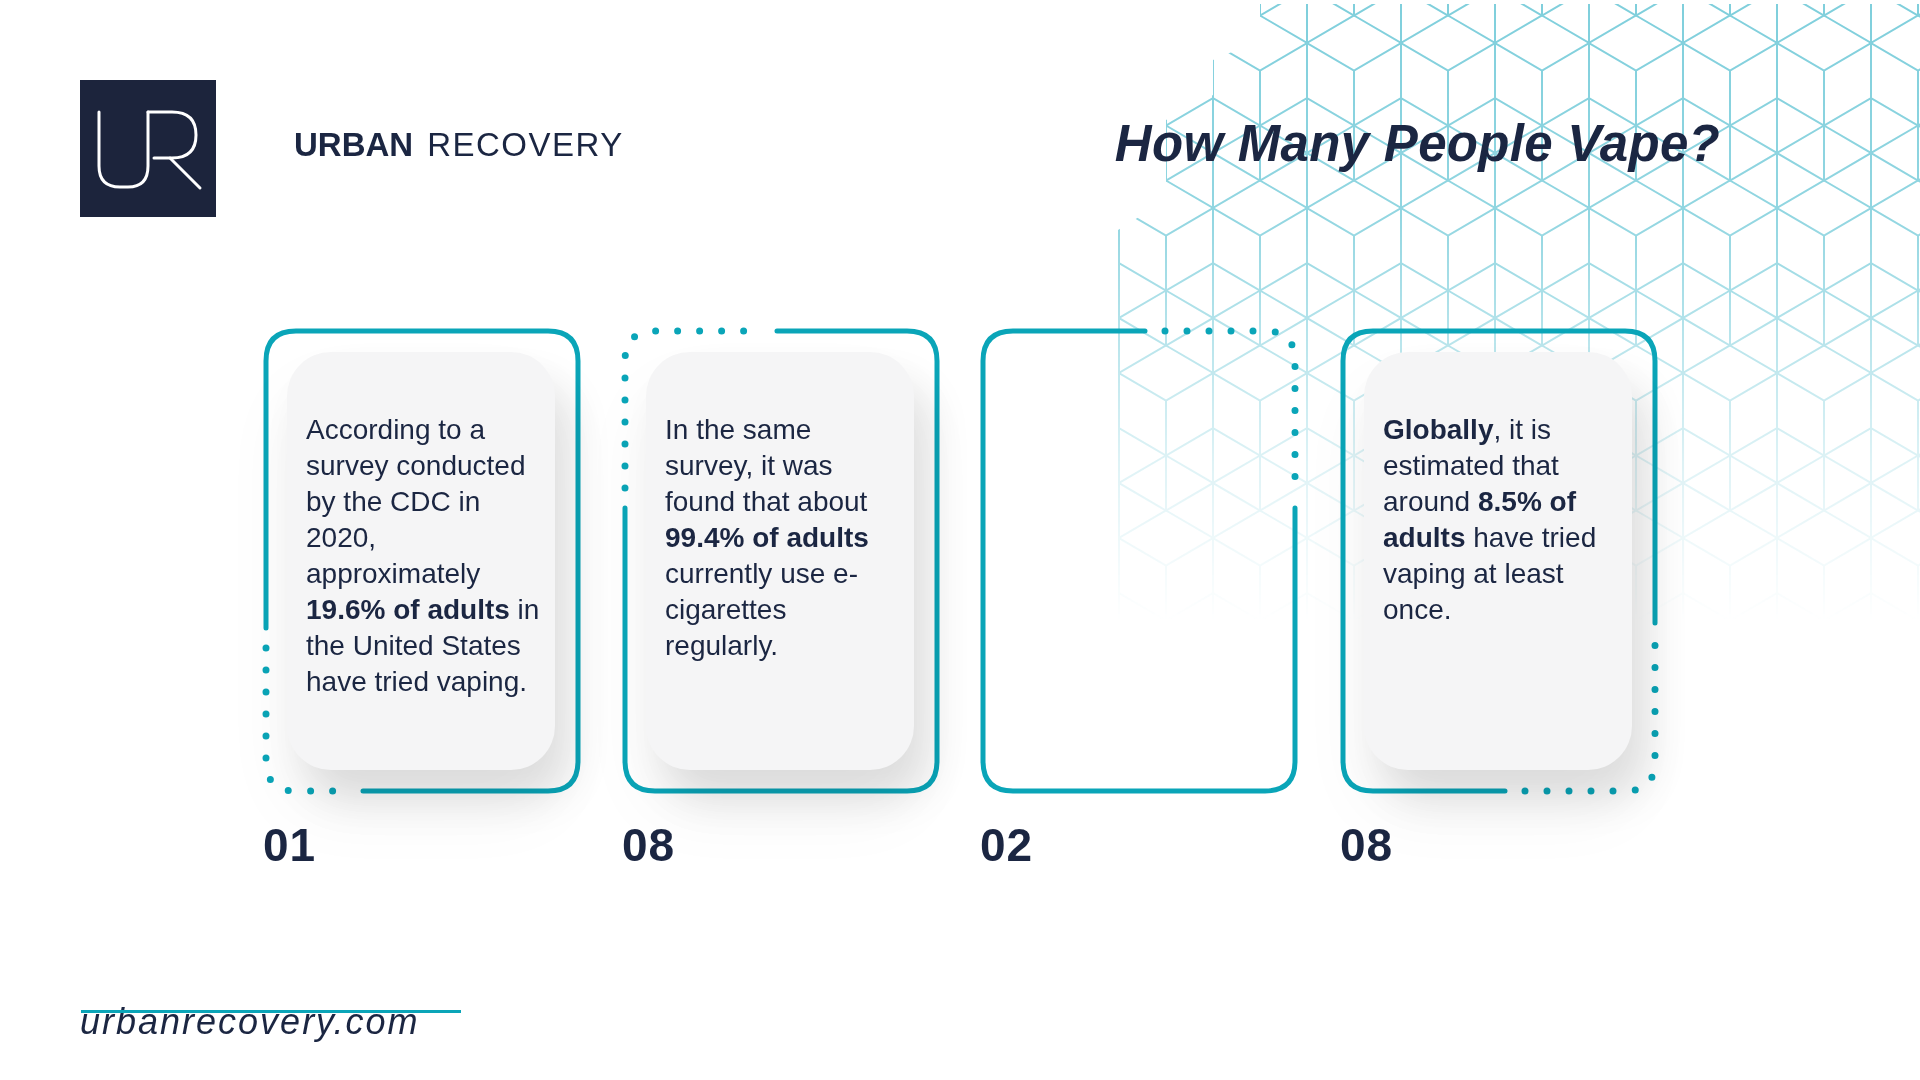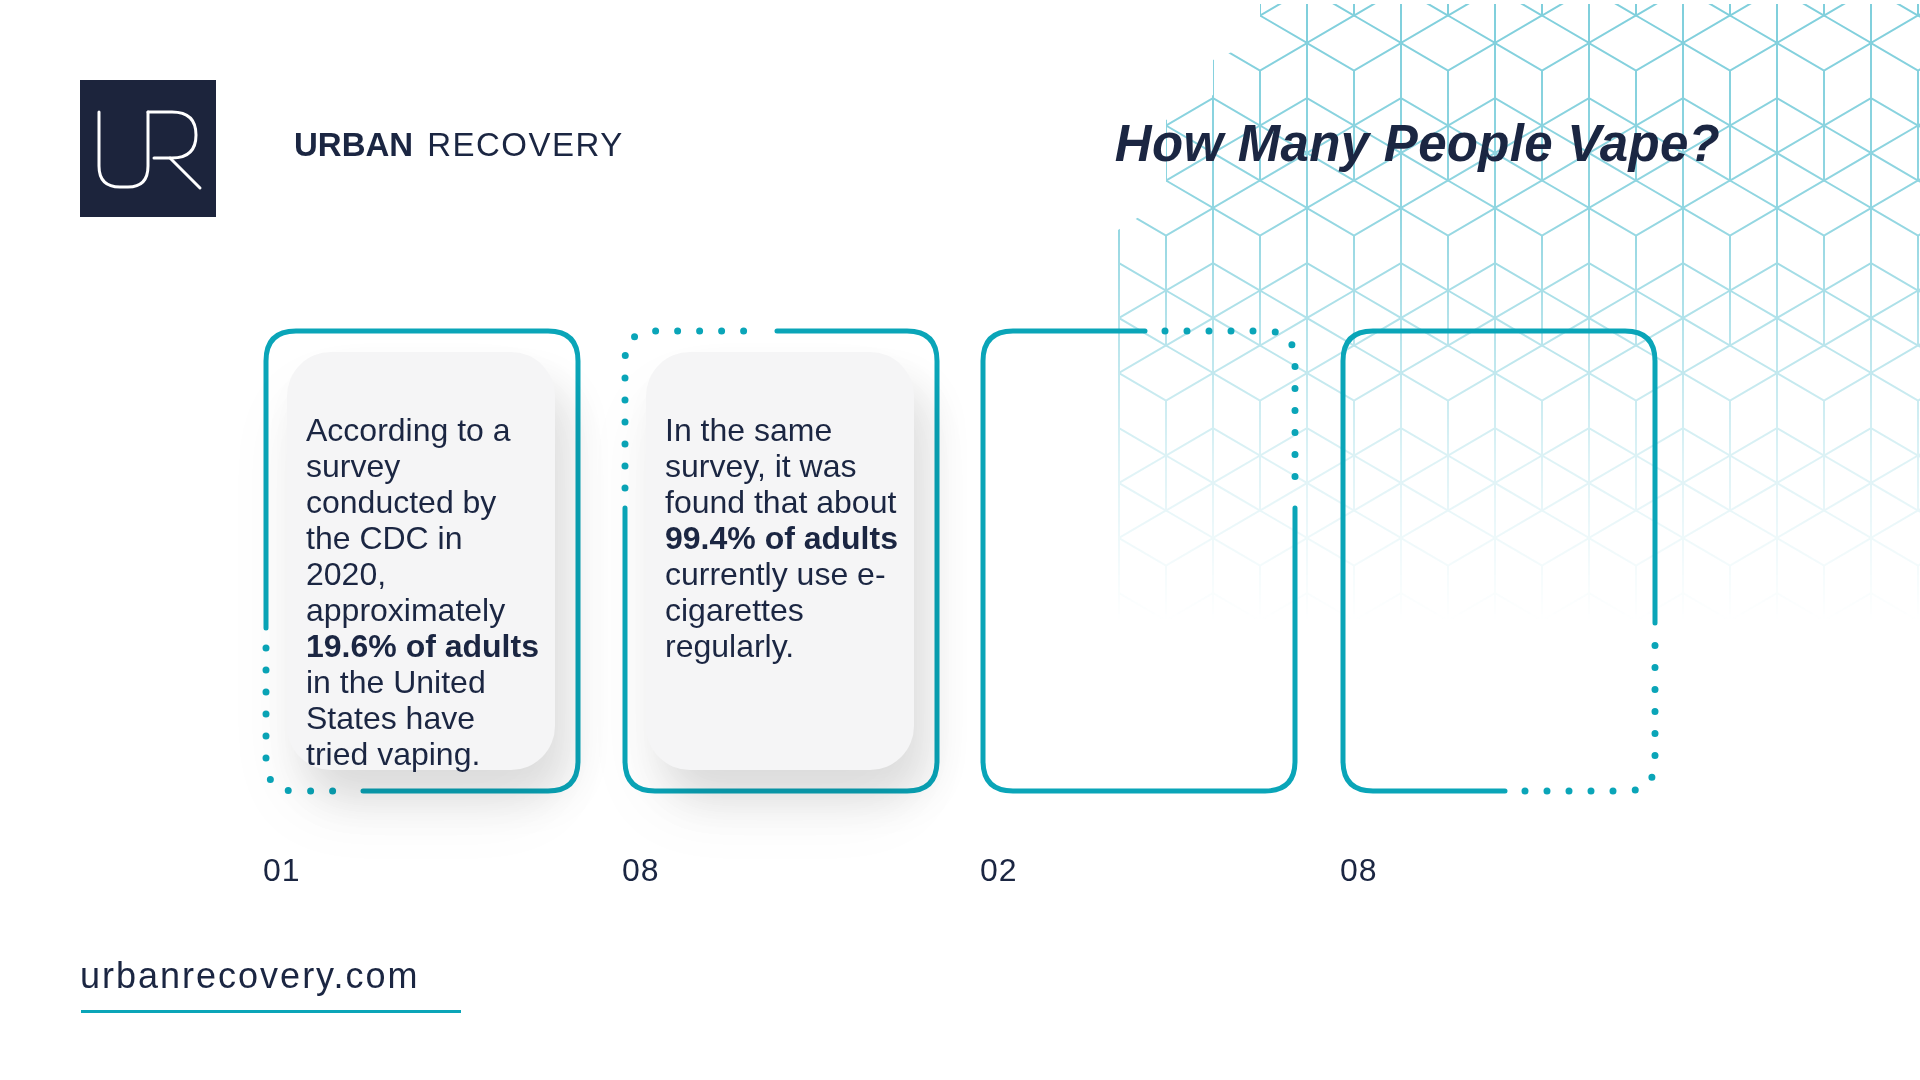--- a/index.html
+++ b/index.html
@@ -36,31 +36,31 @@
 
     .card {
       position: absolute; top: 328px; width: 318px; height: 466px;
     }
     .card .frame { position: absolute; left: 0; top: 0; width: 318px; height: 466px; overflow: visible; }
     .card .inner {
       position: absolute; left: 24px; top: 24px; width: 268px; height: 418px;
       background: #f5f5f6; border-radius: 44px;
       box-shadow: 18px 30px 40px rgba(0,0,0,0.10), 0 40px 70px rgba(0,0,0,0.05);
       box-sizing: border-box; padding: 60px 14px 0 19px;
-      font-size: 32px; line-height: 36px; color: #1b2642;
+      font-size: 28px; line-height: 36px; color: #1b2642;
     }
     .card .inner b { font-weight: 700; }
     .card .num {
-      position: absolute; left: 0; top: 494px; font-size: 32px; font-weight: 400;
-      line-height: 1; color: #1b2642; letter-spacing: 1px; margin-top: 32px;
+      position: absolute; left: 0; top: 494px; font-size: 46px; font-weight: 700;
+      line-height: 1; color: #1b2642; letter-spacing: 1px;
     }
 
     .footer-link {
-      position: absolute; left: 80px; top: 958px; font-size: 36px; line-height: 1;
-      color: #1b2642; letter-spacing: 2px; white-space: nowrap; text-decoration: none;
+      position: absolute; left: 80px; top: 1004px; font-size: 36px; line-height: 1;
+      color: #1b2642; letter-spacing: 2px; white-space: nowrap; text-decoration: none; font-style: italic;
     }
     .footer-underline {
       position: absolute; left: 81px; top: 1010px; width: 380px; height: 3px; background: #0aa5b8;
     }
   </style>
 </head>
 <body>
 
 <div class="hex-bg">
   <svg xmlns="http://www.w3.org/2000/svg" viewBox="0 0 820 620" preserveAspectRatio="none">
@@ -135,17 +135,18 @@
   <div class="num">02</div>
 </div>
 
 <div class="card" style="left:1340px">
   <svg class="frame" viewBox="0 0 318 466">
     <g fill="none" stroke="#0aa5b8" stroke-width="5" stroke-linecap="round">
       <path d="M165 463 L33 463 Q3 463 3 433 L3 33 Q3 3 33 3 L285 3 Q315 3 315 33 L315 295"></path>
       <path d="M185 463 L285 463 Q315 463 315 433 L315 315" stroke-width="7" stroke-dasharray="0 22"></path>
     </g>
   </svg>
+  <div class="inner"><b>Globally</b><span>, it is estimated that around </span><b>8.5% of adults</b><span> have tried vaping at least once.</span></div>
   <div class="num">08</div>
 </div>
 
 <a class="footer-link">urbanrecovery.com</a>
 <div class="footer-underline"></div>
 
 </body></html>

